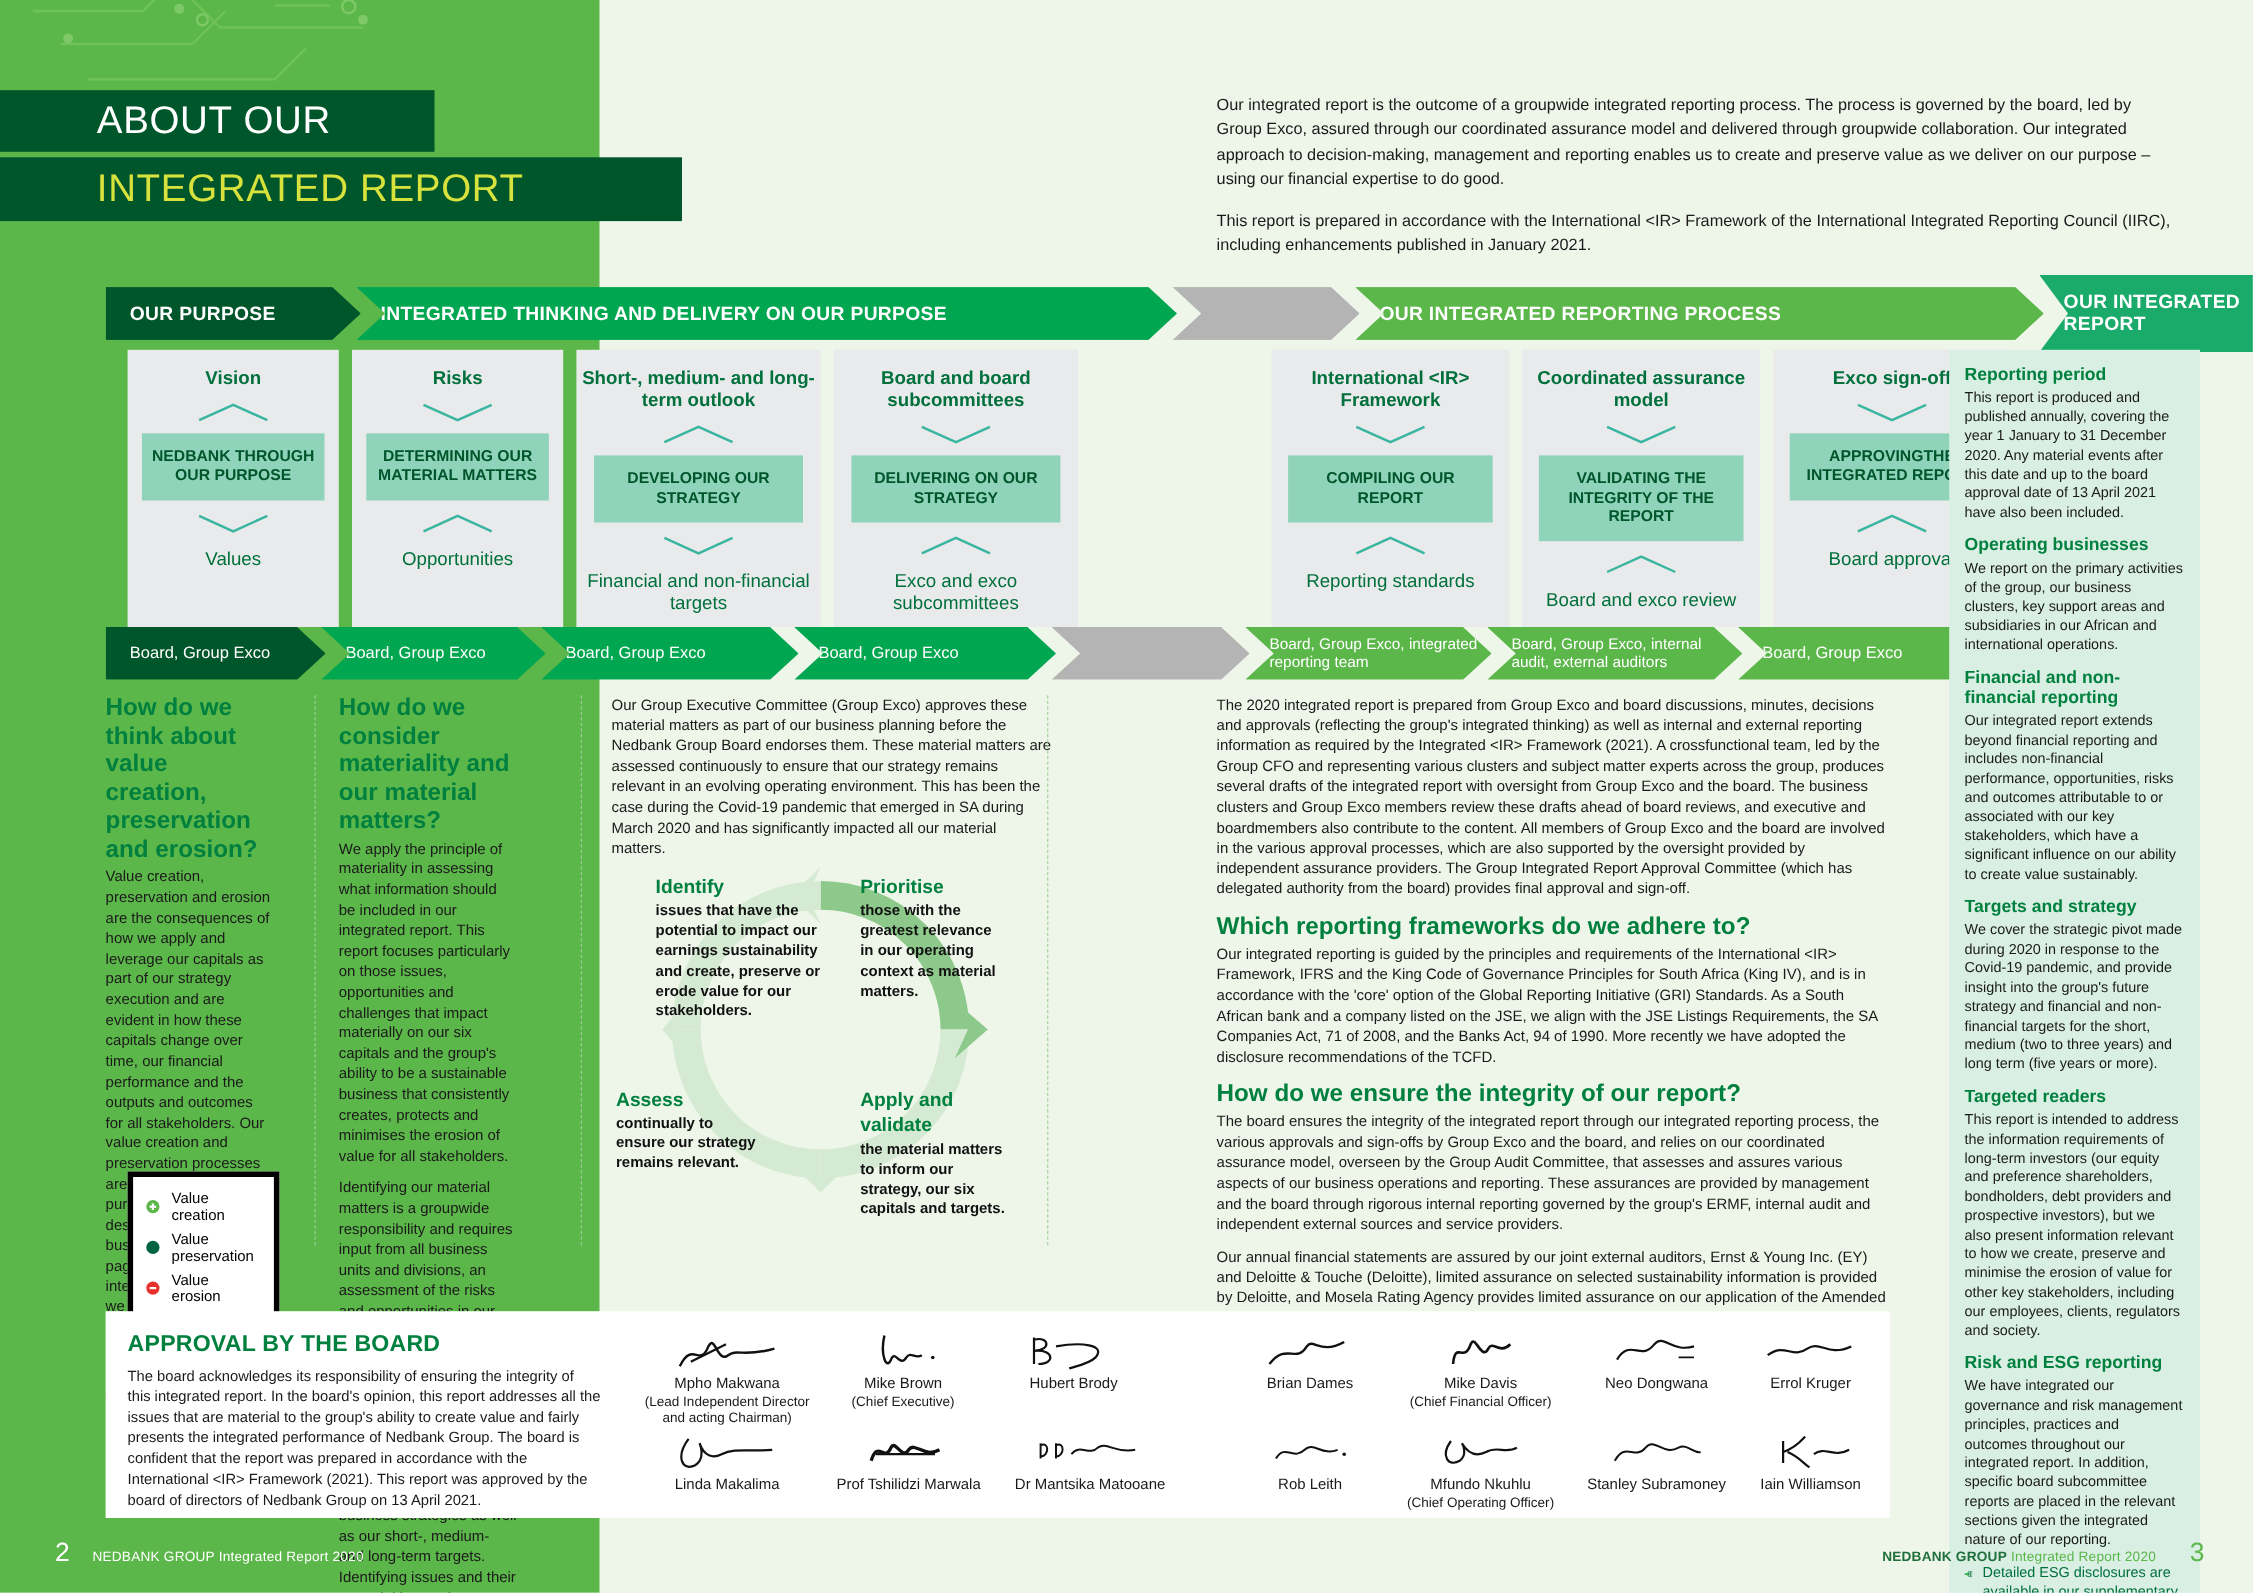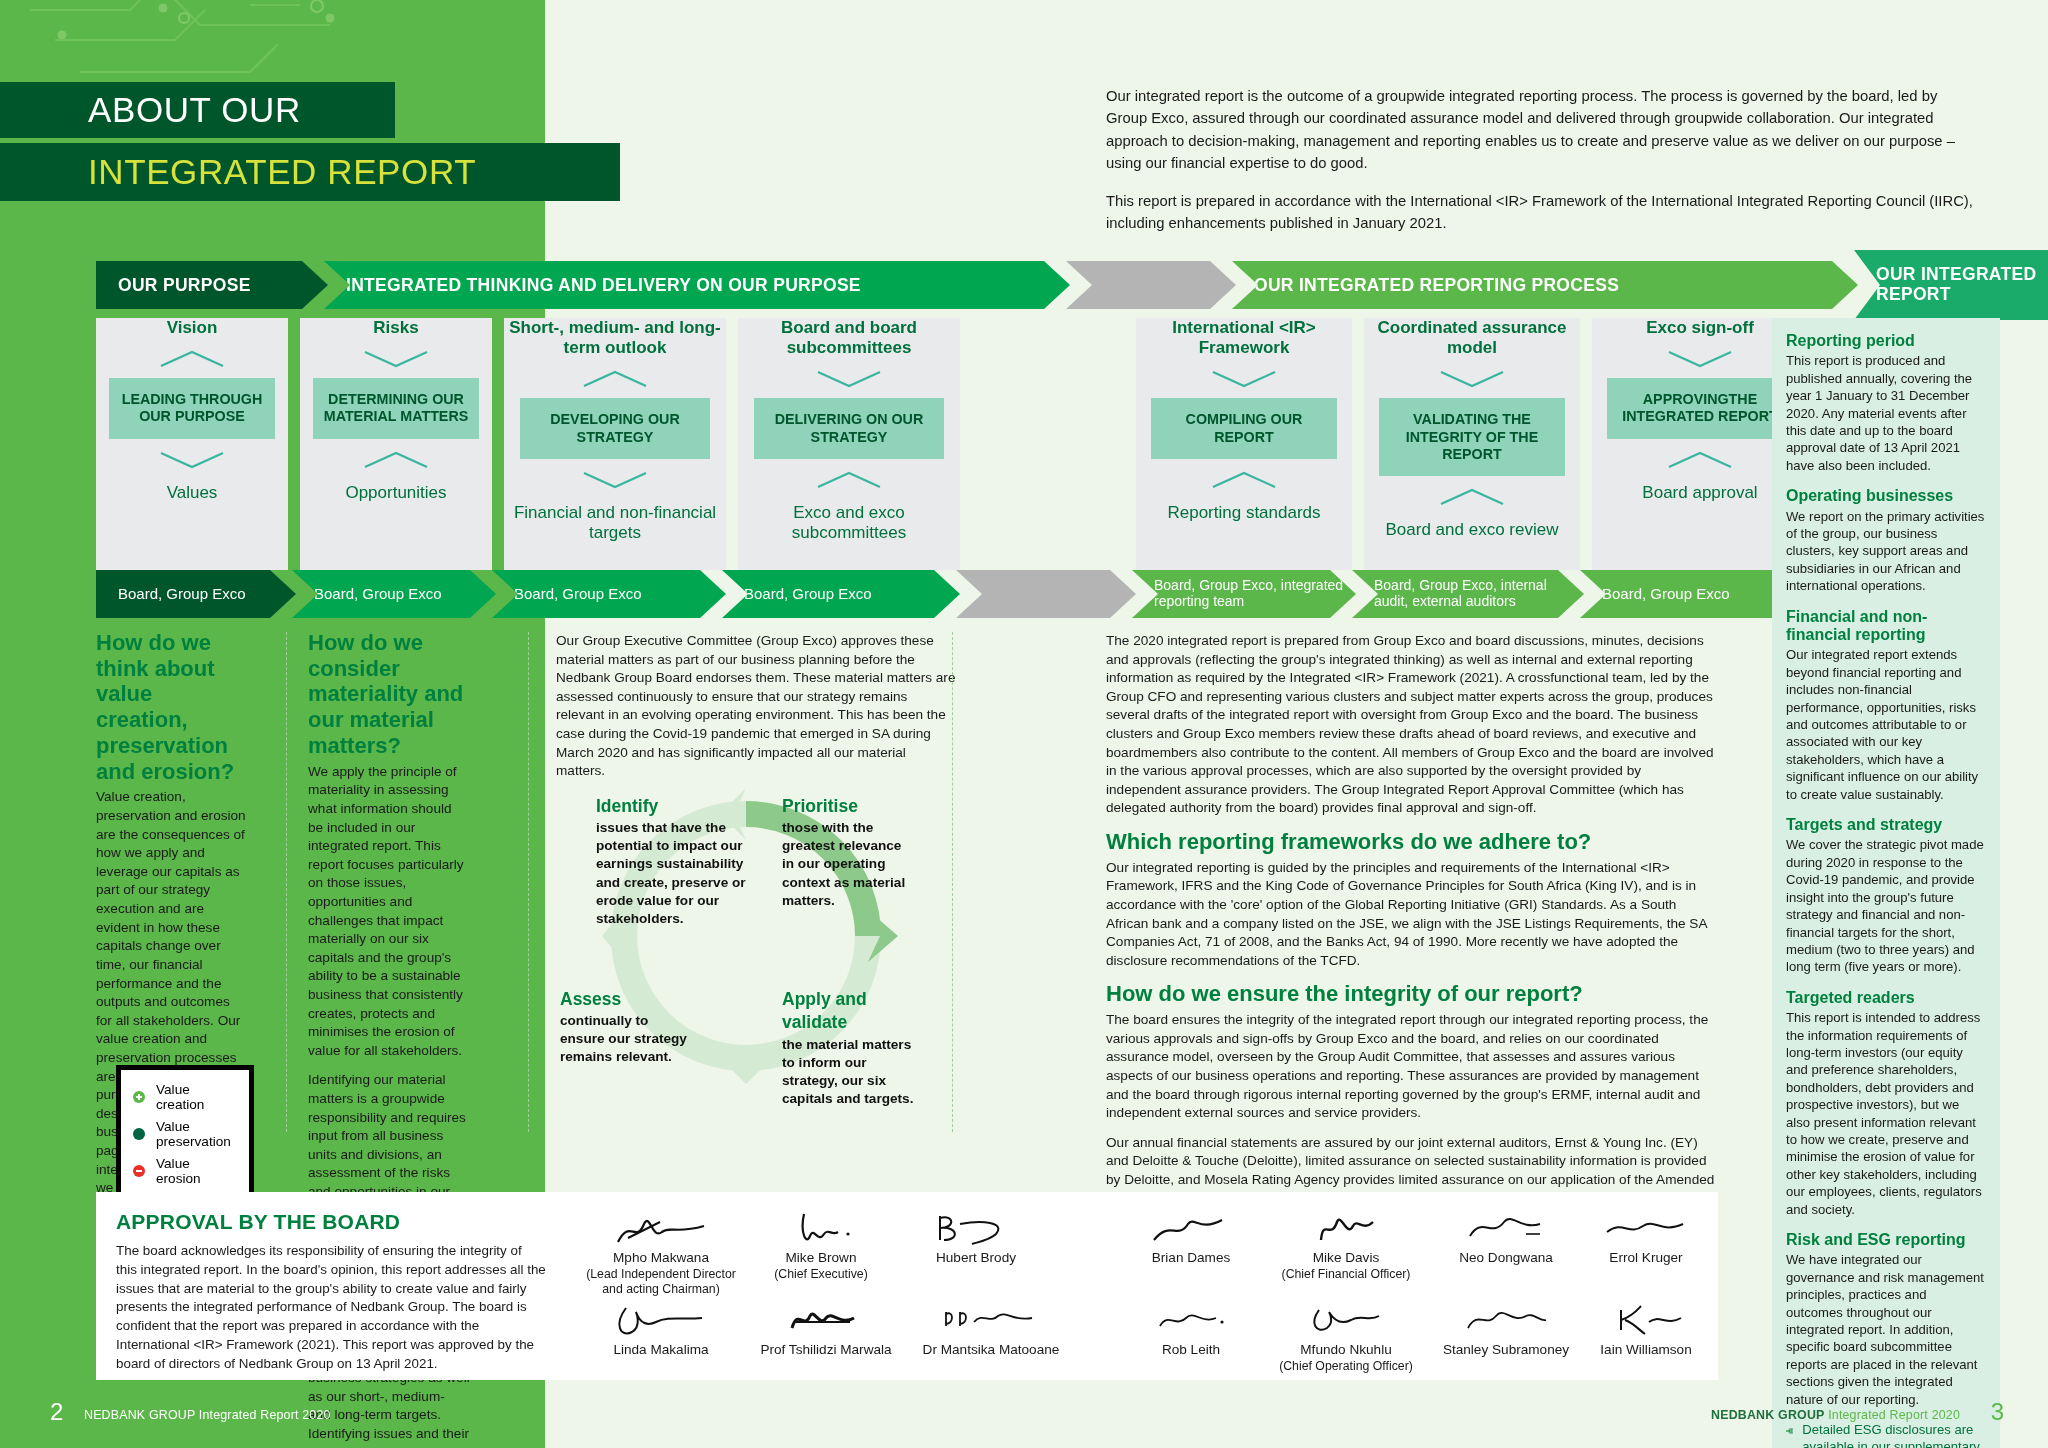--- a/index.html
+++ b/index.html
@@ -56,20 +56,22 @@
   }
   .notch-in {
     clip-path: polygon(0 0, calc(100% - 26px) 0, 100% 50%, calc(100% - 26px) 100%, 0 100%, 26px 50%);
   }
   .hdr2line { line-height: 1.12; }
 
   
   .pcol {
     position: absolute; top: 318px; background: #e8eaeb;
     display: flex; flex-direction: column; align-items: center;
+    padding-top: 16px;
+    margin-left: 20px;
   }
   .pcol .ptitle {
     color: #00703c; font-weight: bold; font-size: 17px; text-align: center;
     line-height: 1.18;
   }
   .pcol .chev { margin: 10px 0 8px; }
   .pbox {
     background: #8fd3bb; color: #00562b; font-weight: bold; font-size: 14.3px;
     text-align: center; line-height: 1.22; padding: 13px 6px;
     width: 86%;
@@ -194,21 +196,21 @@
     <div class="arrow ar-grey notch-in" style="left:970px;width:170px"></div>
     <div class="arrow ar-lt notch-in" style="left:1136px;width:626px">OUR INTEGRATED REPORTING PROCESS</div>
     <div class="arrow ar-tl notch-in hdr2line" style="left:1758px;width:240px;top:-11px;height:70px;padding-right:20px">OUR INTEGRATED REPORT</div>
   </div>
 
   <div class="pcol" style="left:96px;width:192px;height:252px">
     <div class="ptitle">Vision</div>
     <svg class="chev" width="70" height="22">
         <polyline points="4,18 35,4 66,18" fill="none" stroke="#39b5a0" stroke-width="2.2"></polyline>
       </svg>
-    <div class="pbox">LEADING THROUGH OUR PURPOSE</div>
+    <div class="pbox">NEDBANK THROUGH OUR PURPOSE</div>
     <svg class="chev" width="70" height="22">
         <polyline points="4,4 35,18 66,4" fill="none" stroke="#39b5a0" stroke-width="2.2"></polyline>
       </svg>
     <div class="pbot">Values</div>
   </div>
 
   <div class="pcol" style="left:300px;width:192px;height:252px">
     <div class="ptitle">Risks</div>
     <svg class="chev" width="70" height="22">
         <polyline points="4,4 35,18 66,4" fill="none" stroke="#39b5a0" stroke-width="2.2"></polyline>

